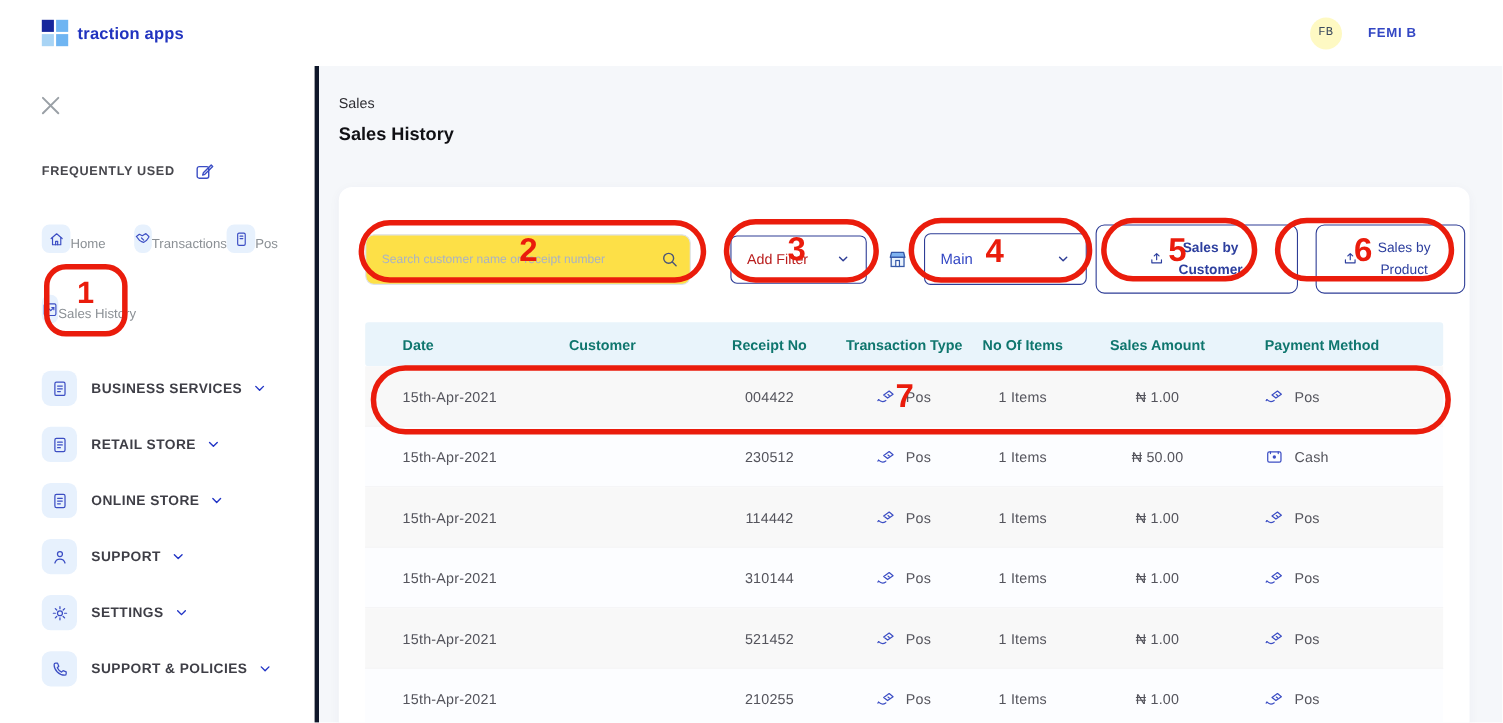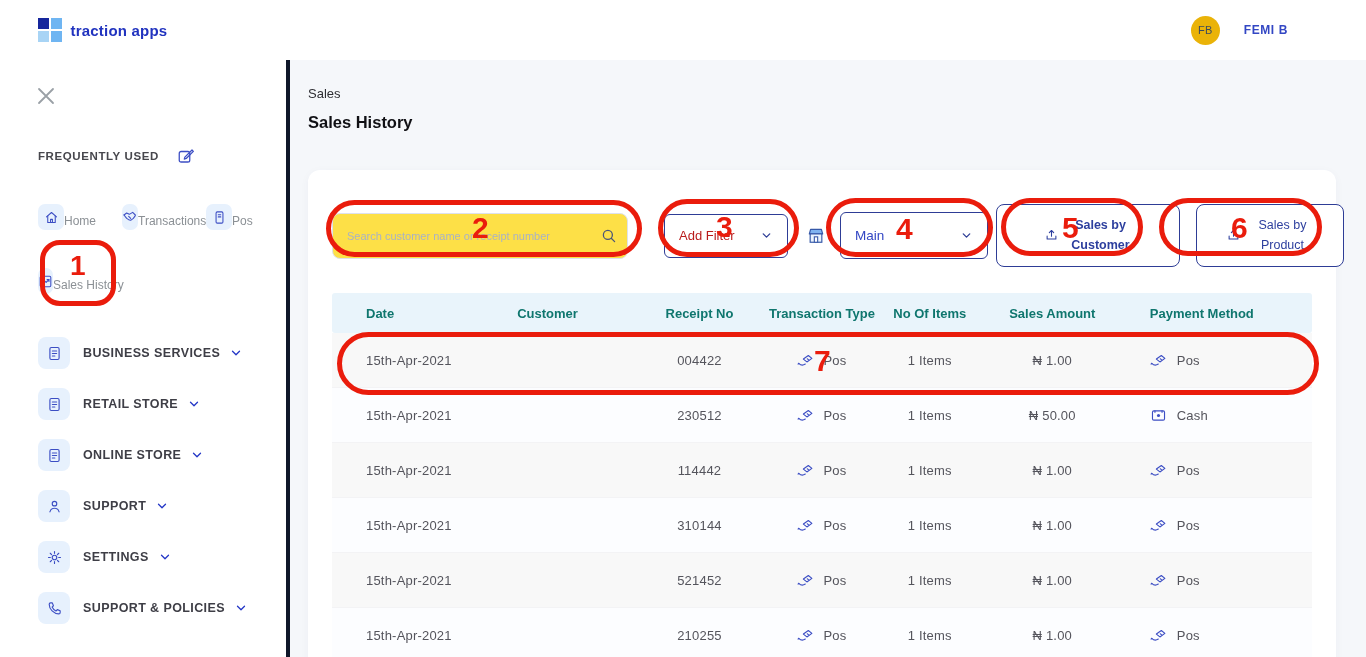--- a/index.html
+++ b/index.html
@@ -10,21 +10,21 @@
   .top-header { position:absolute; top:0; left:0; width:1366px; height:60px; background:#fff; display:flex; align-items:center; justify-content:space-between; padding:0 78px 0 38px; z-index:2; }
   .logo { display:flex; align-items:center; gap:9px; cursor:pointer; }
   .logo-mark { display:grid; grid-template-columns:11px 11px; grid-template-rows:11px 11px; gap:1.5px; }
   .logo-mark i { display:block; }
   .logo-mark i:nth-child(1){ background:#16269c; }
   .logo-mark i:nth-child(2){ background:#6fb5f2; }
   .logo-mark i:nth-child(3){ background:#a8d4f5; }
   .logo-mark i:nth-child(4){ background:#6fb5f2; }
   .logo-text { font-size:15px; font-weight:700; color:#2133bf; letter-spacing:.2px; }
   .user-area { display:flex; align-items:center; gap:24px; }
-  .avatar { width:29px; height:29px; border-radius:50%; background:#eab308; color:#3c4a5d; font-size:11px; display:flex; align-items:center; justify-content:center; letter-spacing:.3px; cursor:pointer; }
+  .avatar { width:29px; height:29px; border-radius:50%; background:#fef9c3; color:#3c4a5d; font-size:11px; display:flex; align-items:center; justify-content:center; letter-spacing:.3px; cursor:pointer;font-family:Liberation Mono, monospace; }
   .username { font-size:12px; font-weight:700; color:#3347c4; letter-spacing:.6px; cursor:pointer; }
 
   
   .sidebar { position:absolute; top:60px; left:0; width:290px; bottom:0; background:#fff; border-right:4px solid #0f172a; z-index:1; }
   .close-btn { margin:26px 0 0 36px; width:20px; height:20px; cursor:pointer; }
   .freq-row { margin:41px 0 0 38px; display:flex; align-items:center; gap:18px; }
   .freq-label { font-size:11.5px; font-weight:600; color:#47474d; letter-spacing:.6px; }
   .edit-btn { cursor:pointer; display:flex; }
   .quick-grid { margin:20px 0 0 38px; display:grid; grid-template-columns:repeat(3,84px); grid-auto-rows:64px; }
   .quick-item { display:flex; flex-direction:row; align-items:center; cursor:pointer; }
@@ -49,21 +49,21 @@
   .search-box input::placeholder { color:#a9b2c4; }
   .search-ic { position:absolute; right:10px; top:14px; cursor:pointer; }
   .dd { height:44px; border:1px solid #2e3d96; border-radius:6px; display:flex; align-items:center; justify-content:space-between; padding:0 14px; cursor:pointer; background:#fff; flex:none; }
   .dd-filter { width:124px; margin-right:18px; }
   .dd-filter span { font-size:13px; color:#b91c1c; }
   .store-ic { flex:none; margin-right:14px; display:flex; }
   .dd-branch { width:148px; height:47px; margin-right:8px;gap:43px; }
   .dd-branch span { font-size:13.5px; color:#3347c4; }
   .export-btn { flex:none; height:63px; background:#fff; border:1px solid #2e3d96; border-radius:8px; display:flex; align-items:center; justify-content:center; gap:10px; cursor:pointer; font-family:inherit; padding:0 10px; }
   .btn-customer { width:184px; margin-right:16px;font-weight:bold; }
-  .btn-product { width:148px; }
+  .btn-product { width:136px; }
   .export-btn .btn-label { font-size:12.5px; color:#2d3f9e; line-height:1.55; width:64px; text-align:center; }
 
   
   .table { margin-top:26px; padding:0 24px; }
   .trow { display:grid; grid-template-columns:13% 18% 13% 12% 10% 15% 19%; align-items:center; }
   .thead { height:40px; background:#e9f4fb; border-radius:3px; }
   .thead > div { font-size:13px; font-weight:700; color:#0f766e; }
   .tbody-row { height:55px; font-size:13px; color:#54545c; letter-spacing:.2px; border-bottom:1px solid #f3f3f5; cursor:pointer; }
   .tbody-row:nth-child(odd) { background:#fcfdff; }
   .tbody-row:nth-child(even) { background:#f8f8f8; }

